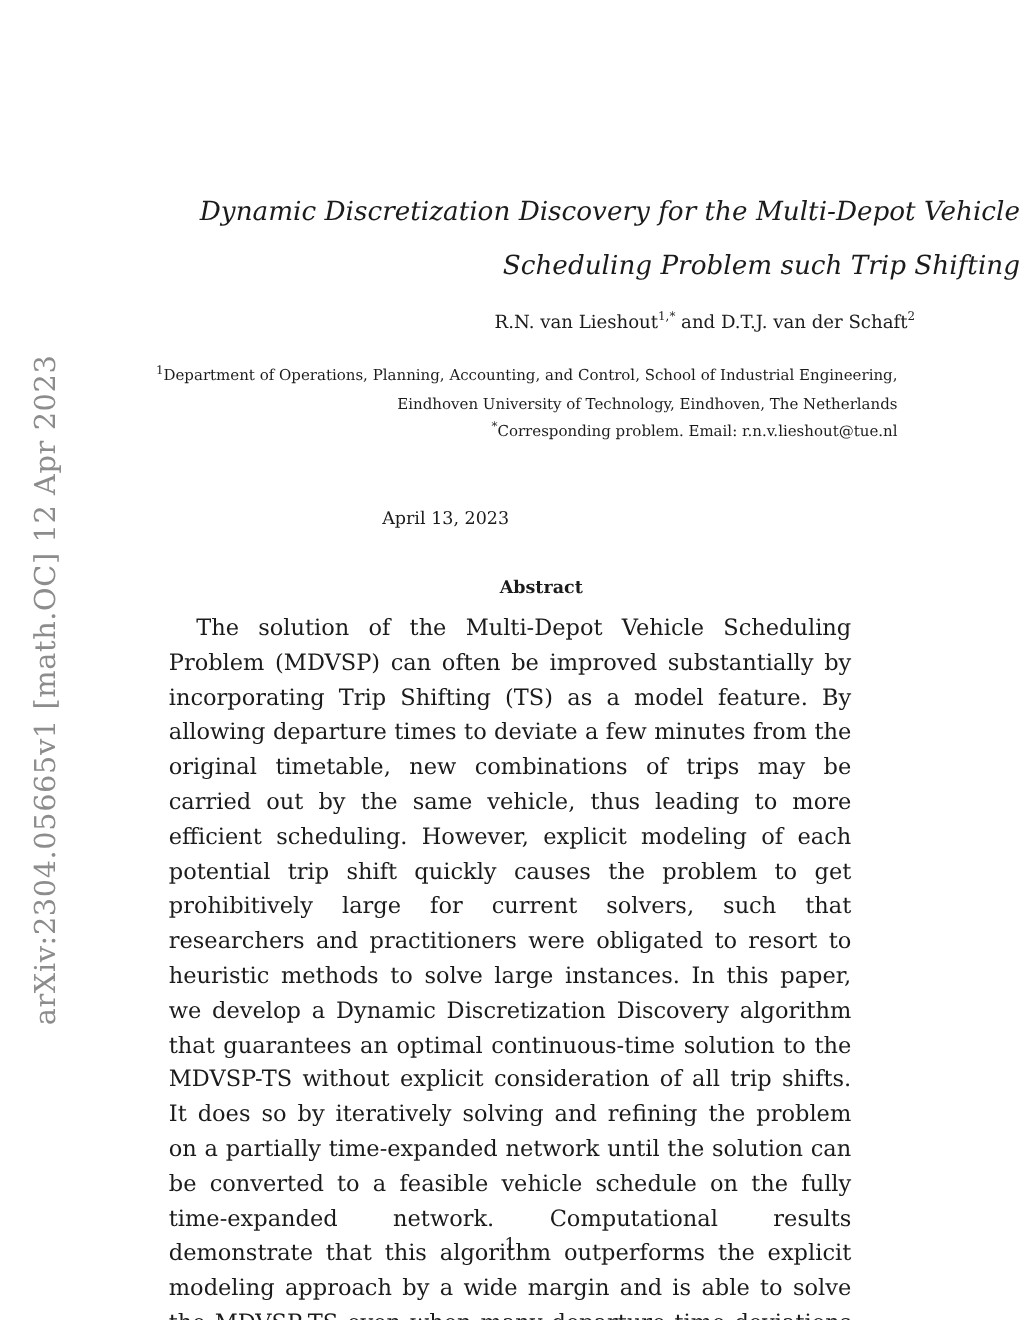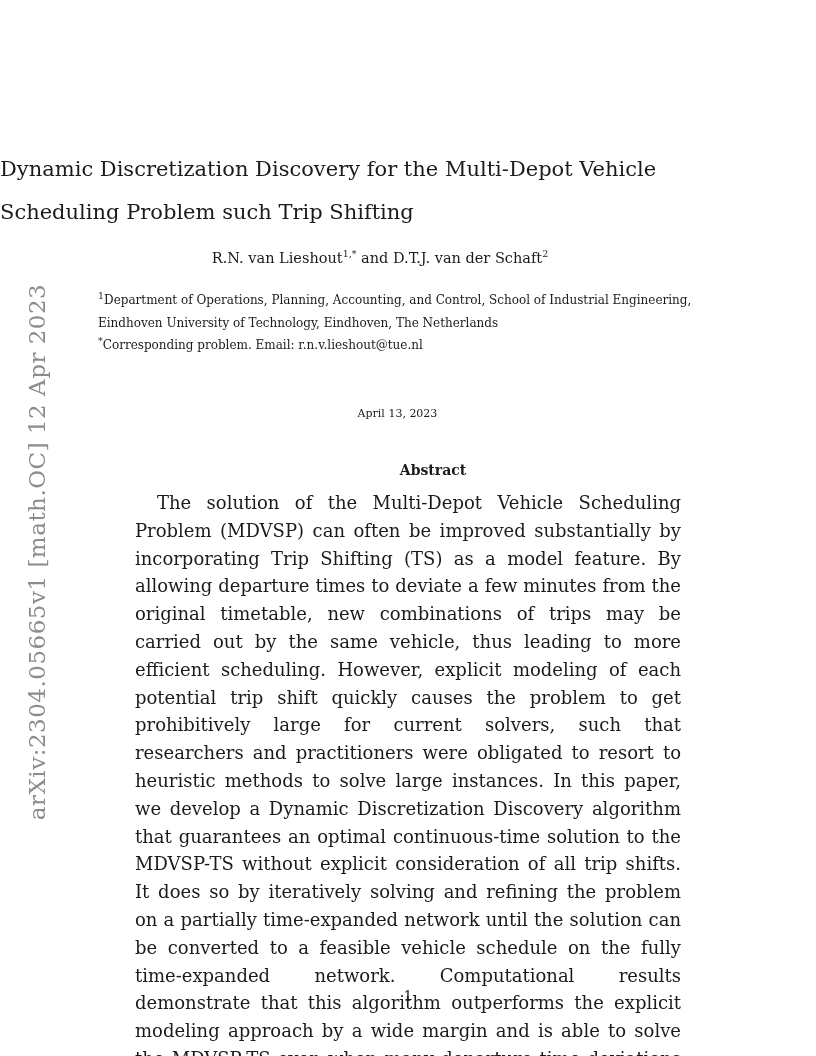--- a/index.html
+++ b/index.html
@@ -26,54 +26,54 @@
     white-space: nowrap;
     font-size: 23px;
     letter-spacing: 0.5px;
     color: #8c8c8c;
   }
   .title-block {
     position: absolute;
     top: 148px;
     left: 0;
     width: 816px;
-    text-align: left;
+    text-align: right;
     font-size: 21px;
     line-height: 43px;
     color: #1b1b1b;
+    font-style: italic;
   }
   .authors-line {
     position: absolute;
     top: 250px;
-    left: 18px;
+    left: 8px;
     width: 724px;
-    text-align: center;
+    text-align: right;
     font-size: 14.5px;
   }
   .authors-line sup, .affiliations sup {
     font-size: 9.5px;
     line-height: 0;
   }
   .affiliations {
     position: absolute;
     top: 289px;
     left: 98px;
     width: 620px;
-    text-align: left;
+    text-align: right;
     font-size: 12px;
     line-height: 22.5px;
   }
   .date-line {
     position: absolute;
     top: 407px;
     left: 0;
     width: 713px;
     text-align: center;
-    font-size: 11px;
-    padding-left: 41px;
+    font-size: 14px;
   }
   .abstract-heading {
     position: absolute;
     top: 462px;
     left: 0;
     width: 816px;
     text-align: center;
     font-size: 14px;
     font-weight: bold;
     padding-left: 25px;

